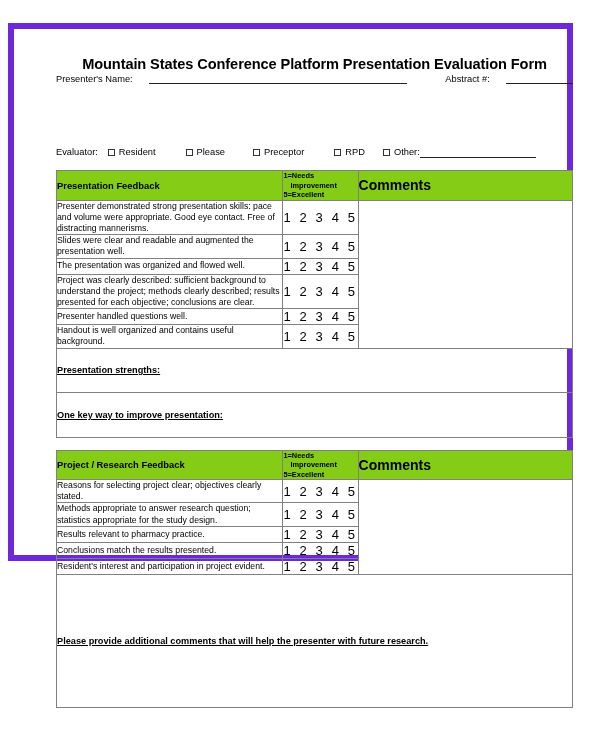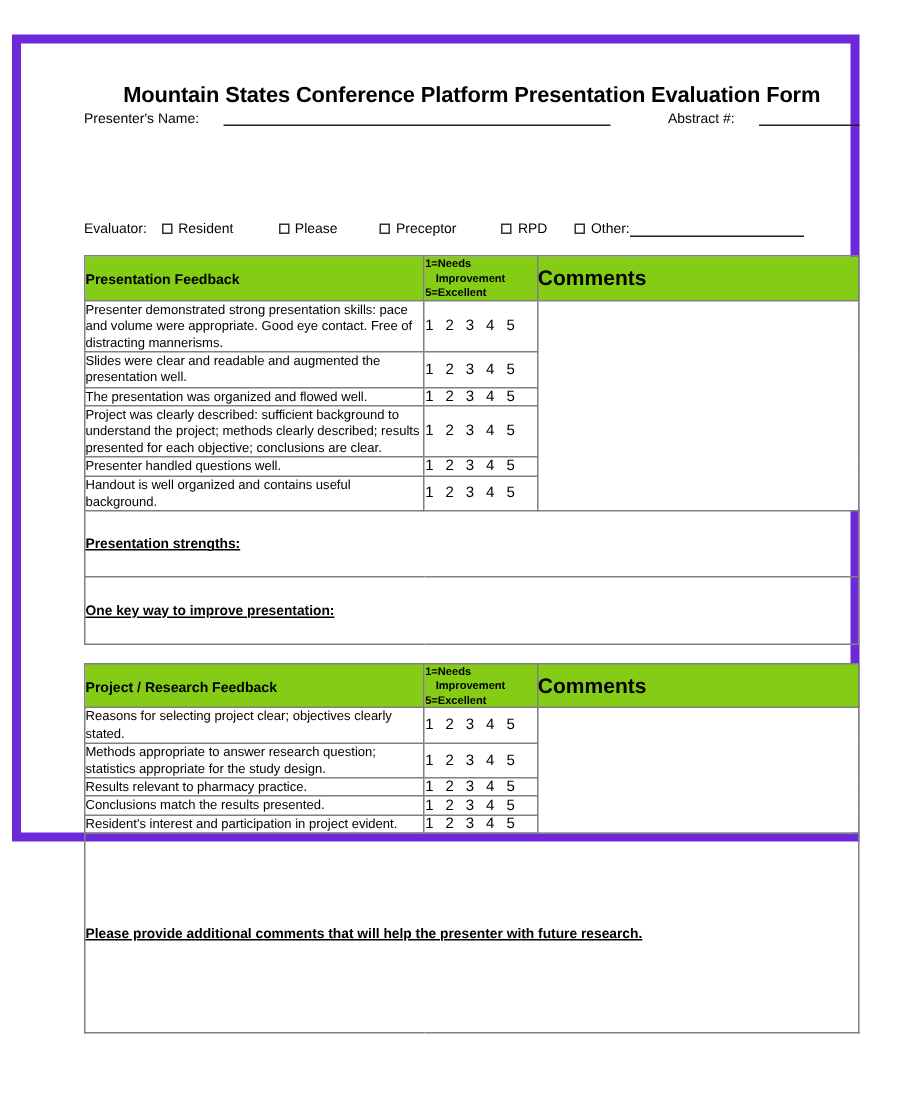--- a/index.html
+++ b/index.html
@@ -131,21 +131,22 @@
     vertical-align: middle;
   }
 
   td.item {
     font-size: 8.7px;
     line-height: 11.2px;
     padding: 4px 4px 4px 6px;
     vertical-align: middle;
   }
   td.rate {
-    font-size: 10px;
+    font-size: 13px;
+    text-align: center;
     letter-spacing: 2.6px;
     padding: 4px 0 4px 2px;
     white-space: nowrap;
   }
   td.comment-cell { background: #fff; }
 
   td.full-note {
     font-size: 9.2px;
     font-weight: bold;
     padding: 6px 0 0 6px;

